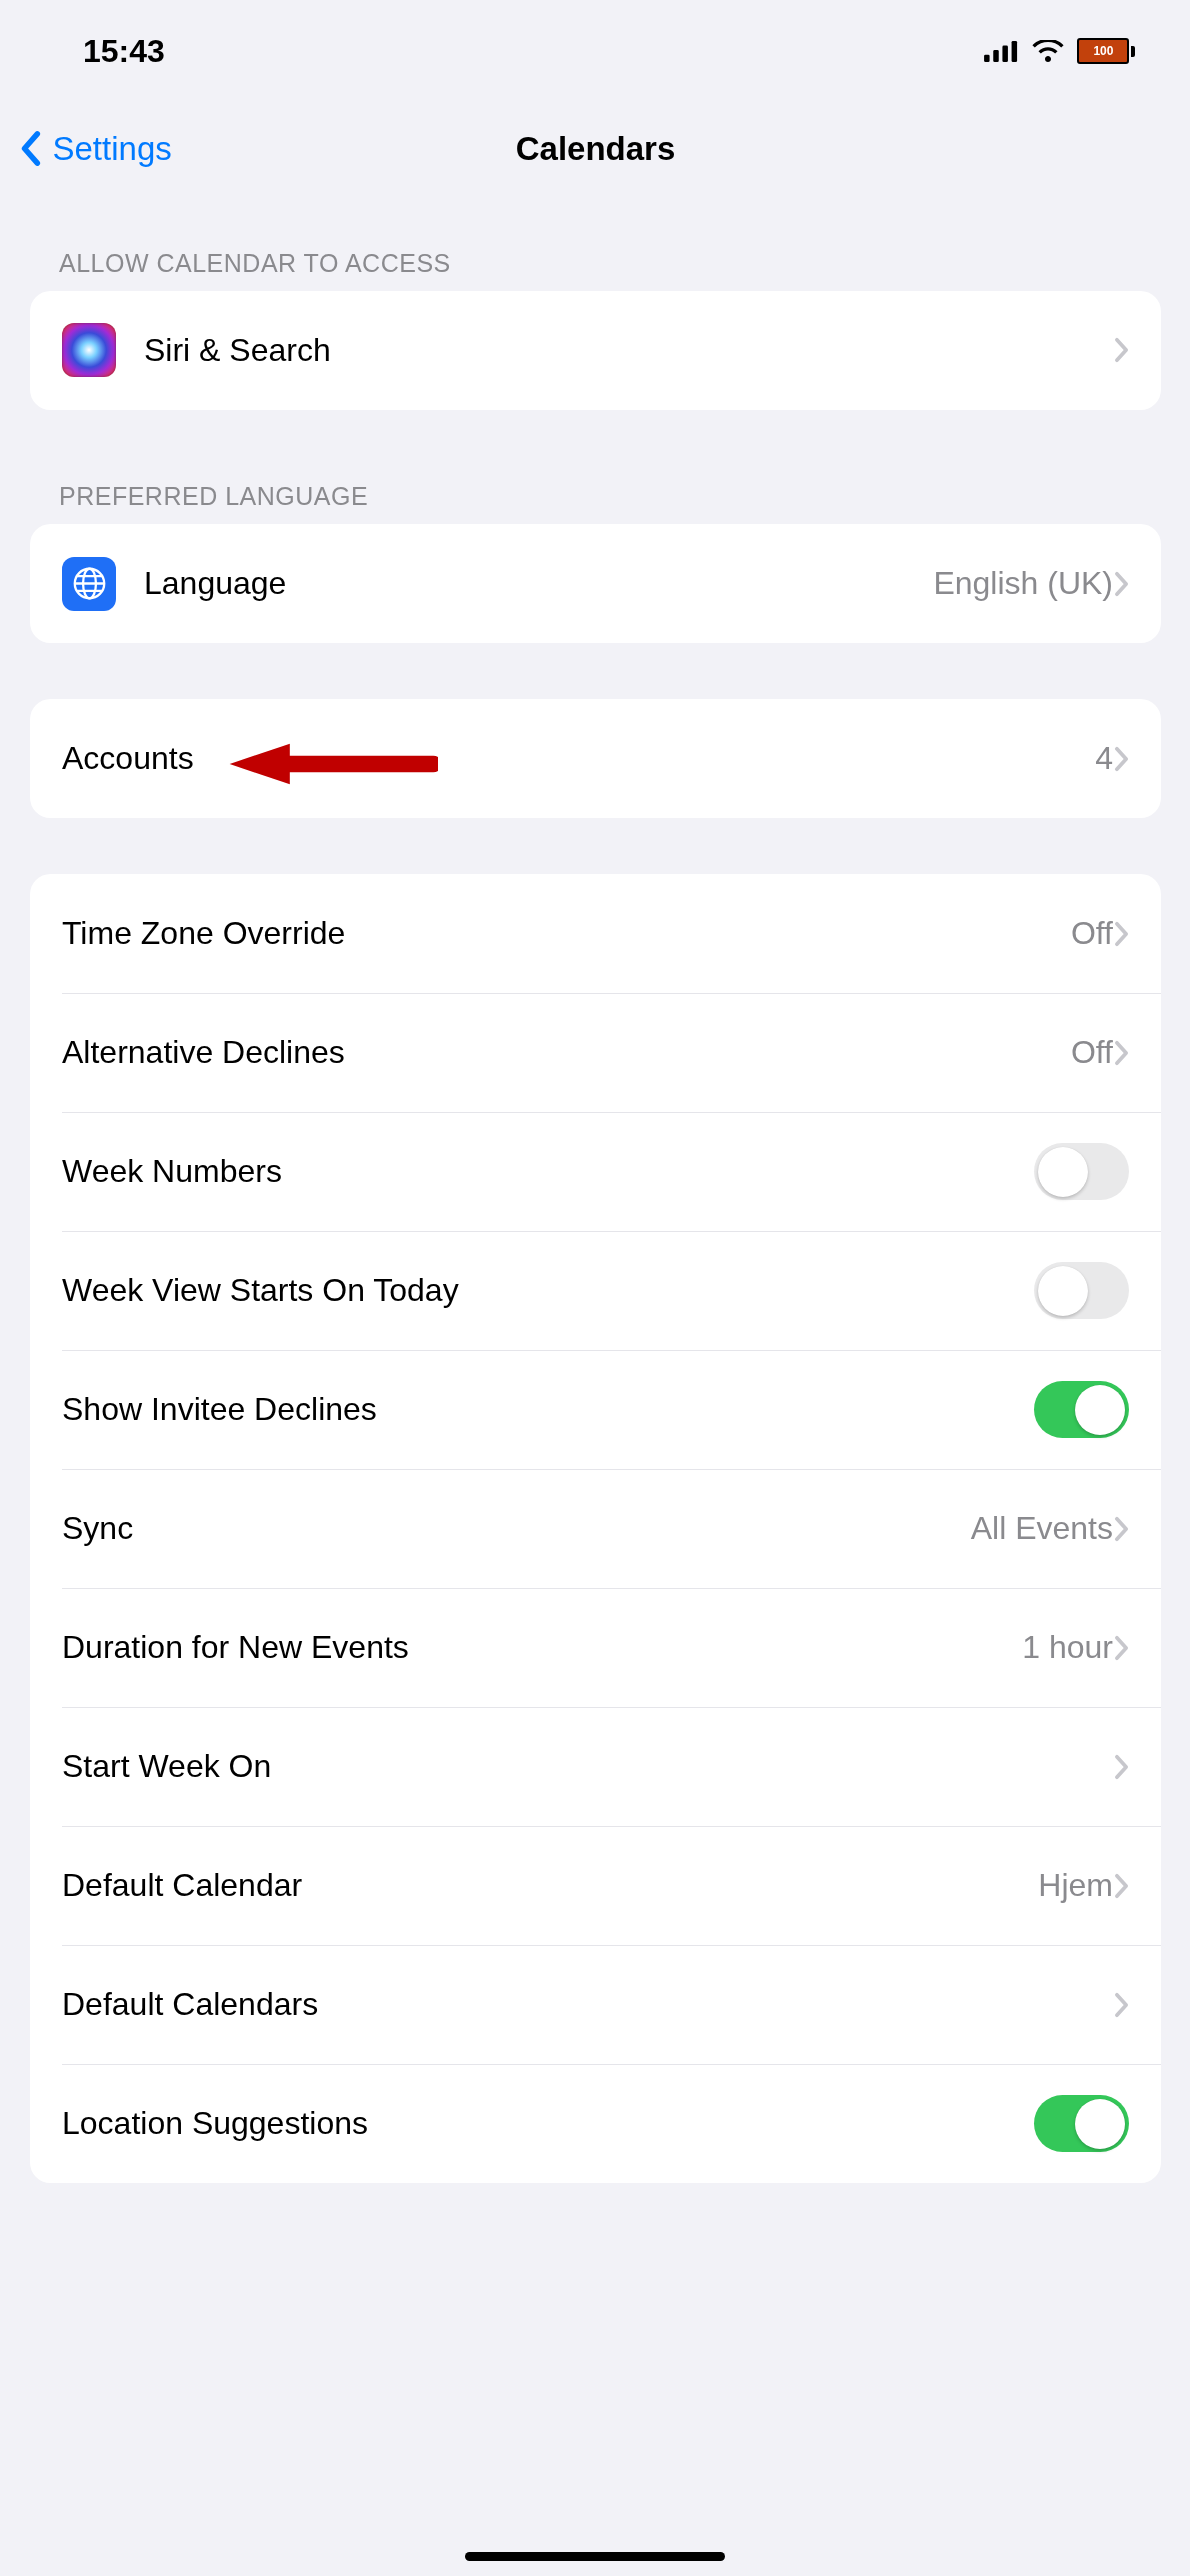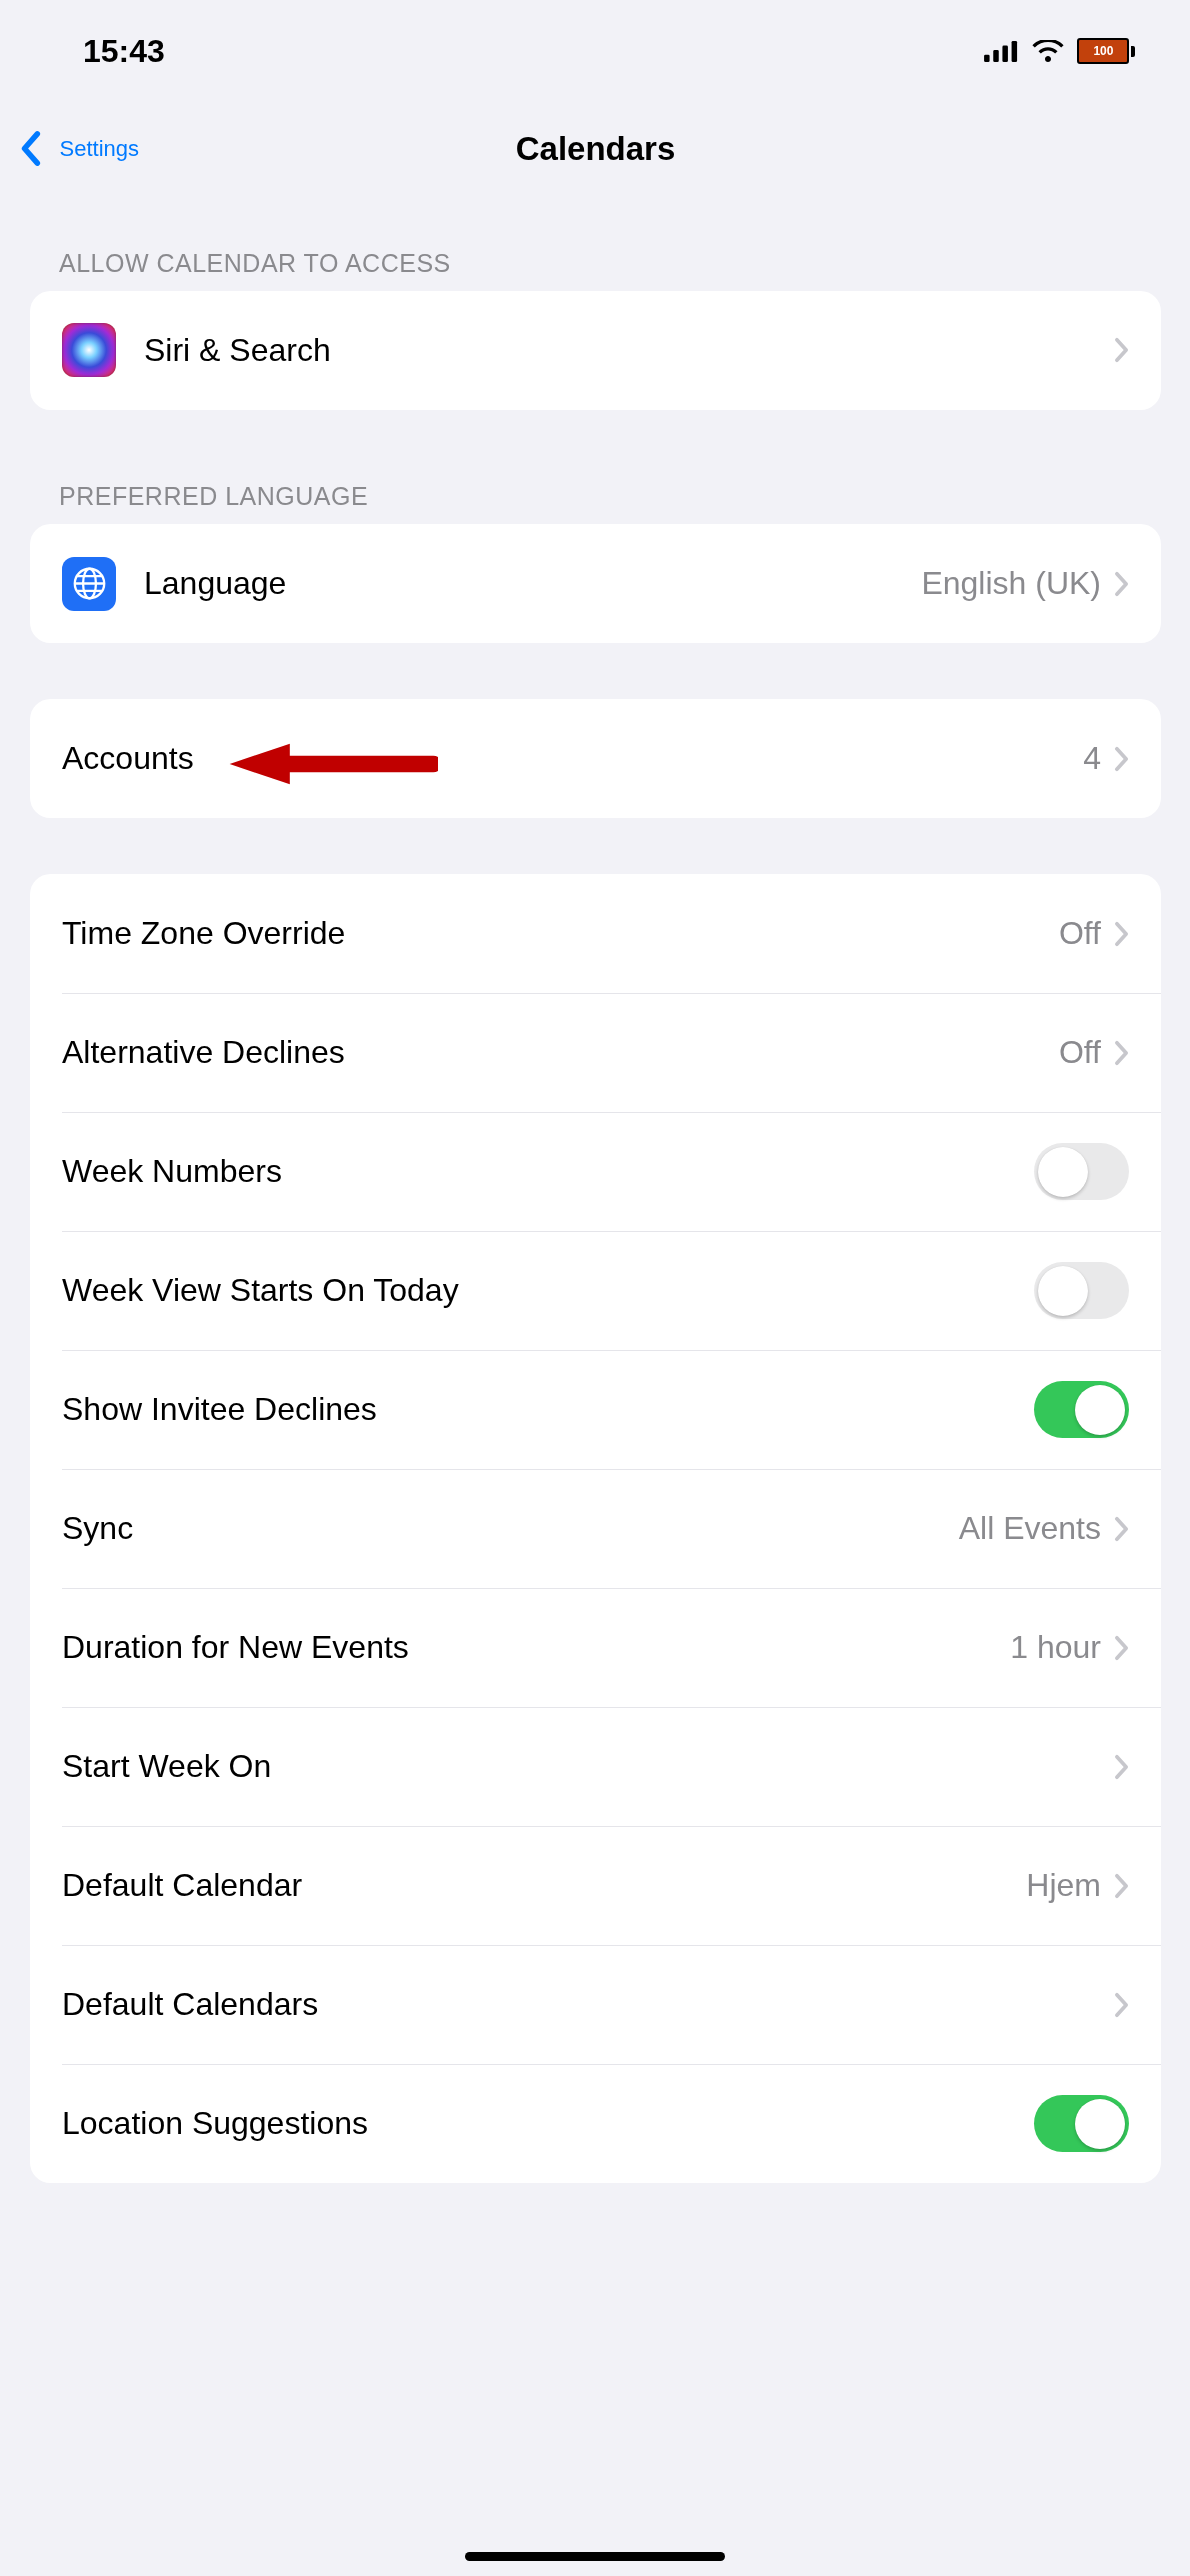--- a/index.html
+++ b/index.html
@@ -30,22 +30,22 @@
     position: relative;
     display: flex;
     align-items: center;
   }
   .back-btn {
     position: absolute;
     left: 18.5px;
     display: flex;
     align-items: center;
     color: #007aff;
-    font-size: 22px;
-    gap: 19px;
+    font-size: 33px;
+    gap: 12px;
   }
   .back-chevron svg { display:block; }
   .nav-title {
     margin: 0 auto;
     font-size: 33px;
     font-weight: 600;
   }
   .content {
     padding-top: 37px;
   }
@@ -98,21 +98,21 @@
   .lang-icon {
     background: #1f6ff6;
   }
   .row-label {
     font-size: 32px;
     flex: 1;
   }
   .row-value {
     font-size: 32px;
     color: #8a8a8e;
-    margin-right: 13px;
+    margin-right: 1px;
   }
   .chevron svg { display:block; }
   .toggle {
     width: 95px;
     height: 57px;
     border-radius: 29px;
     position: relative;
     background: #e9e9ea;
     flex-shrink:0;
   }

